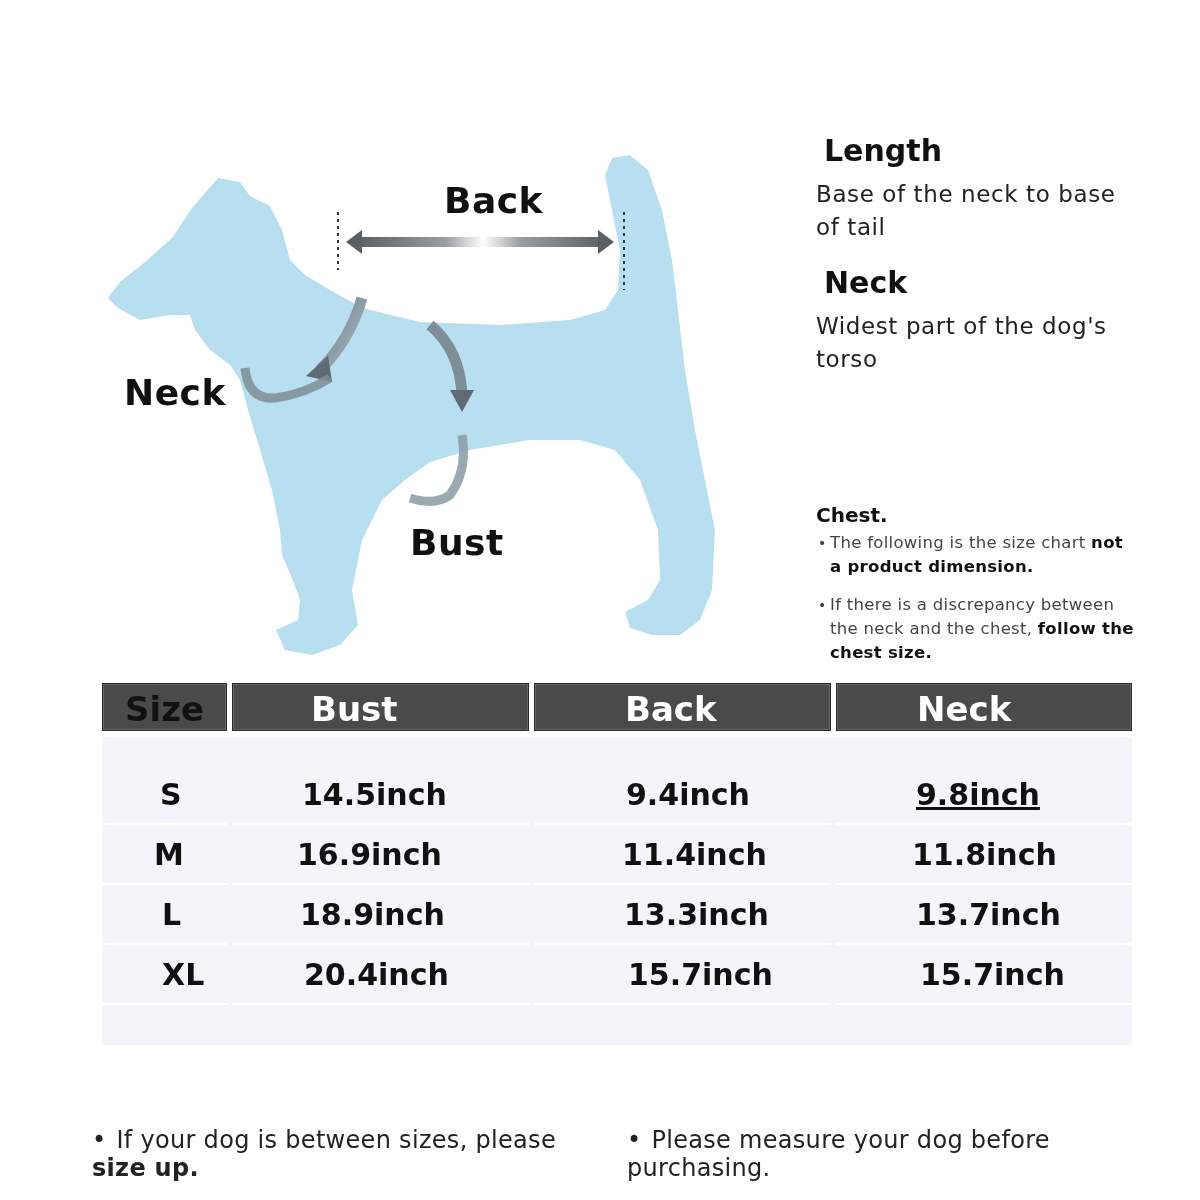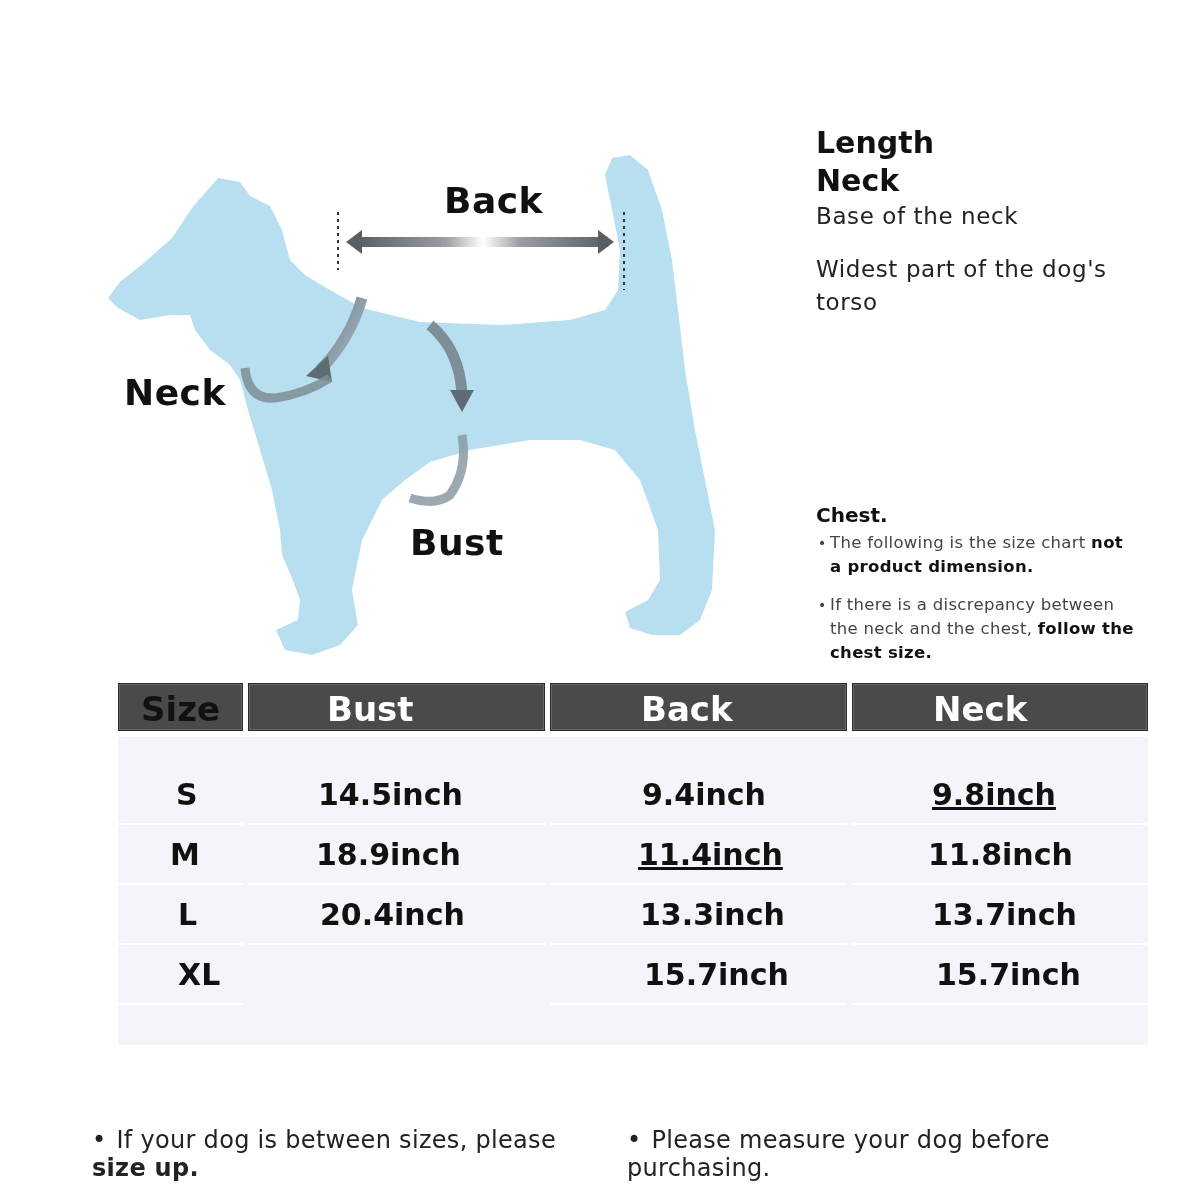--- a/index.html
+++ b/index.html
@@ -4,30 +4,30 @@
 <style>
   html, body { margin:0; padding:0; }
   body { width:1200px; height:1200px; background:#ffffff; position:relative; overflow:hidden;
          font-family:"DejaVu Sans", sans-serif; color:#111; }
   
   #dog-svg { position:absolute; left:100px; top:150px; width:640px; height:520px; }
   .diag-label { position:absolute; font-family:"DejaVu Sans", sans-serif; font-weight:bold;
                 font-size:36px; color:#111; letter-spacing:0.5px; }
   
   .legend { position:absolute; left:816px; top:124px; width:330px; }
-  .legend .term { font-weight:bold; font-size:30px; color:#111; margin:0; line-height:38px; }
+  .legend .term { font-weight:bold; font-size:30px; color:#111; margin:8px; line-height:38px; }
   .legend .def { font-size:23px; color:#222; line-height:33px; margin:0 0 20px 0; letter-spacing:0.6px; }
   .note { position:absolute; left:816px; top:503px; width:320px; }
   .note .title { font-weight:bold; font-size:20px; margin-bottom:4px; }
   .note ul { list-style:none; margin:0; padding:0; }
   .note li { font-size:16.5px; line-height:24px; color:#444; position:relative; padding-left:14px; margin-bottom:14px; letter-spacing:0.3px; }
   .note li::before { content:"•"; position:absolute; left:2px; top:0; font-size:14px; color:#444; }
   .note li b { color:#111; }
   
-  .table { position:absolute; left:118px; top:683px; width:1030px; height:362px; }
+  .table { position:absolute; left:102px; top:683px; width:1030px; height:362px; }
   .thead { display:flex; height:50px; gap:5px; }
   .th { background:#4a4a4a; color:#fff; font-weight:bold; font-size:34px; height:48px; line-height:50px;
         border:1px solid #2a2a2a; box-shadow: inset 0 0 0 1px #666; box-sizing:border-box; }
   .th.size { color:#111; text-align:center; }
   .tbody { margin-top:4px; background:#f4f5f8; height:308px; display:flex; gap:5px; }
   .col { display:flex; flex-direction:column; background:#f4f5fa; }
   .cell { height:60px; display:flex; align-items:center; font-weight:bold; font-size:30px; color:#111; box-sizing:border-box;
           border-bottom:2px solid #ffffff; }
   .cell.first { margin-top:28px; }
   
@@ -84,22 +84,22 @@
     <path d="M 362 285 Q 368 320 350 345 Q 335 356 310 348" stroke="#8a9aa3" stroke-width="9" fill="none" opacity="0.85"></path>
   </g>
 </svg>
 
 <div class="diag-label" style="left:444px; top:180px;">Back</div>
 <div class="diag-label" style="left:124px; top:372px;">Neck</div>
 <div class="diag-label" style="left:410px; top:522px;">Bust</div>
 
 <div class="legend">
   <p class="term">Length</p>
+  <p class="def">Base of the neck to base of tail</p>
   <p class="term">Neck</p>
-  <p class="def">Base of the neck</p>
   <p class="def">Widest part of the dog's torso</p>
 </div>
 
 <div class="note">
   <div class="title">Chest.</div>
   <ul>
     <li><span>The following is the size chart </span><b>not a product dimension.</b></li>
     <li><span>If there is a discrepancy between the neck and the chest, </span><b>follow the chest size.</b></li>
   </ul>
 </div>
@@ -113,26 +113,27 @@
   </div>
   <div class="tbody">
     <div class="col" style="width:125px;">
       <div class="cell first" style="padding-left:58px;">S</div>
       <div class="cell" style="padding-left:52px;">M</div>
       <div class="cell" style="padding-left:60px;">L</div>
       <div class="cell" style="padding-left:60px;">XL</div>
     </div>
     <div class="col" style="width:297px;">
       <div class="cell first" style="padding-left:70px;">14.5inch</div>
+      <div class="cell" style="padding-left:65px;">16.9inch</div>
       <div class="cell" style="padding-left:68px;">18.9inch</div>
       <div class="cell" style="padding-left:72px;">20.4inch</div>
     </div>
     <div class="col" style="width:297px;">
       <div class="cell first" style="padding-left:92px;">9.4inch</div>
-      <div class="cell" style="padding-left:88px;text-decoration:underline;">11.4inch</div>
+      <div class="cell" style="padding-left:88px;">11.4inch</div>
       <div class="cell" style="padding-left:90px;">13.3inch</div>
       <div class="cell" style="padding-left:94px;">15.7inch</div>
     </div>
     <div class="col" style="width:296px;">
       <div class="cell first" style="padding-left:80px;text-decoration:underline;">9.8inch</div>
       <div class="cell" style="padding-left:76px;">11.8inch</div>
       <div class="cell" style="padding-left:80px;">13.7inch</div>
       <div class="cell" style="padding-left:84px;">15.7inch</div>
     </div>
   </div>

